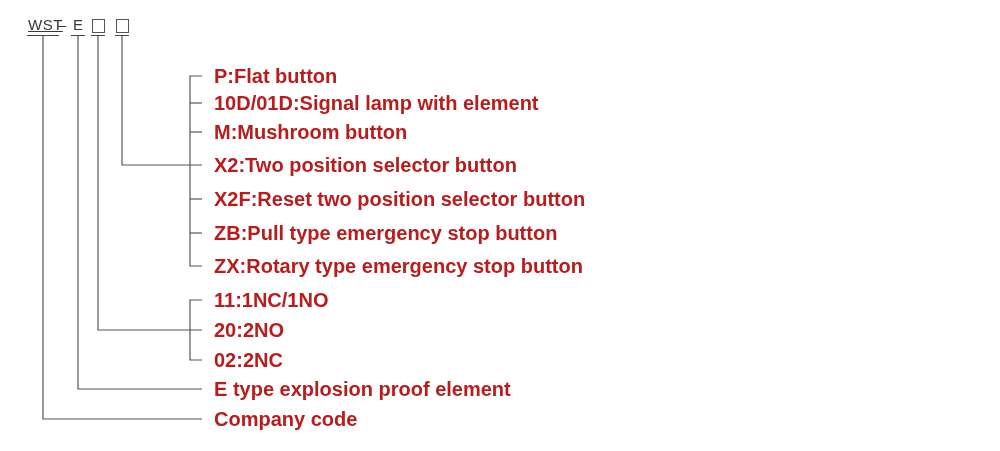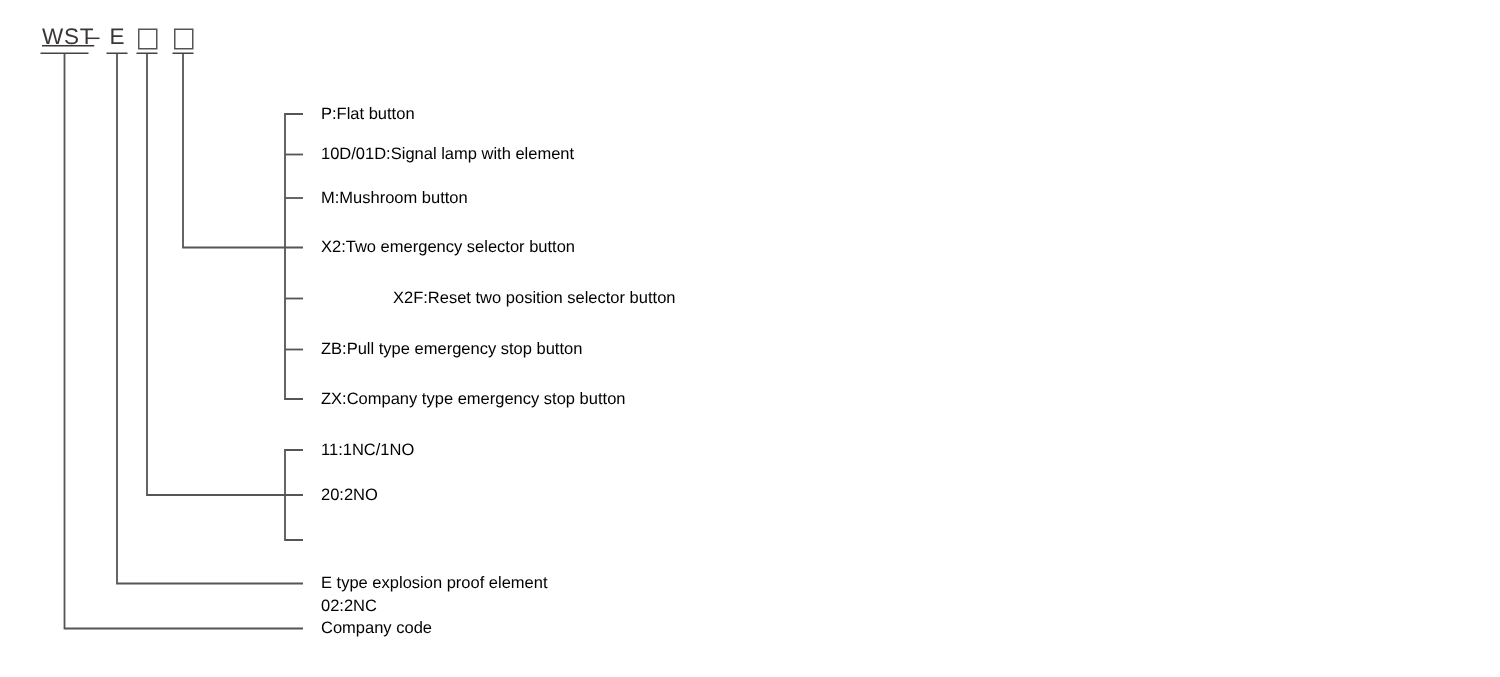--- a/index.html
+++ b/index.html
@@ -2,21 +2,21 @@
 <html><head>
 <meta charset="utf-8">
 <style>
   html, body { margin: 0; padding: 0; background: #ffffff; }
   body { width: 1000px; height: 451px; position: relative; overflow: hidden;
          font-family: "Liberation Sans", sans-serif; color: #3a3636; }
   #diagram { position: absolute; left: 0; top: 0; width: 1000px; height: 451px; }
   .code { position: absolute; top: 16px; font-size: 15px; letter-spacing: 0.5px; color: #3a3636; }
   .code-part { position: absolute; white-space: nowrap; }
   .box { position: absolute; width: 11px; height: 12px; border: 1px solid #555; top: 19px; }
-  .label { position: absolute; left: 214px; font-size: 11px; white-space: nowrap; color: #000000; line-height: 18px; }
+  .label { position: absolute; left: 214px; font-size: 20px; white-space: nowrap; color: #b91c1c; line-height: 18px; font-weight: bold; }
   .ul { position: absolute; height: 1px; background: #444; }
 </style>
 </head>
 <body>
 
 <div id="diagram">
 
   <div class="code">
     <span class="code-part" style="left:28px;text-decoration:underline;">WST</span>
     <span class="code-part" style="left:58px;">–</span>
@@ -46,24 +46,24 @@
       <line x1="190" y1="199" x2="202" y2="199"></line>
       <line x1="190" y1="233" x2="202" y2="233"></line>
 
       <polyline points="202,300 190,300 190,360 202,360"></polyline>
     </g>
   </svg>
 
   <div class="label" style="top:67px;">P:Flat button</div>
   <div class="label" style="top:94px;">10D/01D:Signal lamp with element</div>
   <div class="label" style="top:123px;">M:Mushroom button</div>
-  <div class="label" style="top:156px;">X2:Two emergency selector button</div>
-  <div class="label" style="top:190px;margin-left:48px;">X2F:Reset two position selector button</div>
+  <div class="label" style="top:156px;">X2:Two position selector button</div>
+  <div class="label" style="top:190px;">X2F:Reset two position selector button</div>
   <div class="label" style="top:224px;text-align:right;">ZB:Pull type emergency stop button</div>
-  <div class="label" style="top:257px;">ZX:Company type emergency stop button</div>
+  <div class="label" style="top:257px;">ZX:Rotary type emergency stop button</div>
 
   <div class="label" style="top:291px;">11:1NC/1NO</div>
   <div class="label" style="top:321px;text-align:right;">20:2NO</div>
-  <div class="label" style="top:351px;margin-top:44px;">02:2NC</div>
+  <div class="label" style="top:351px;">02:2NC</div>
 
   <div class="label" style="top:410px;">Company code</div>
   <div class="label" style="top:380px;">E type explosion proof element</div>
 </div>
 
 </body></html>

